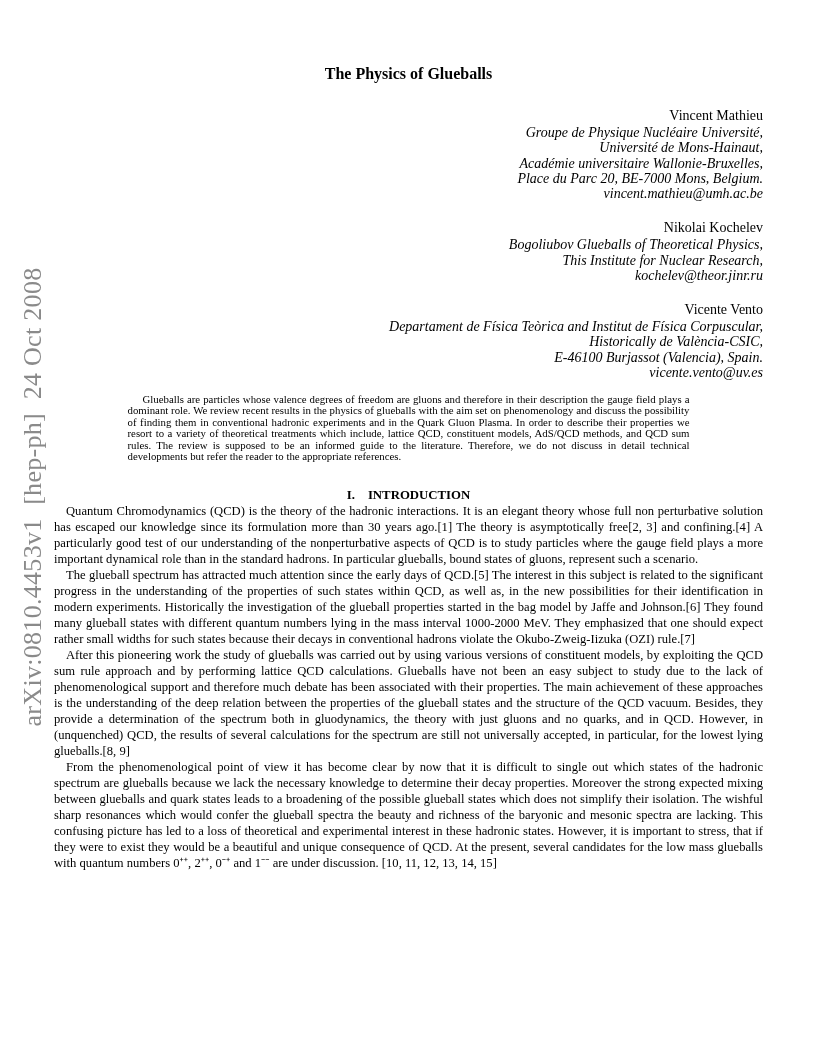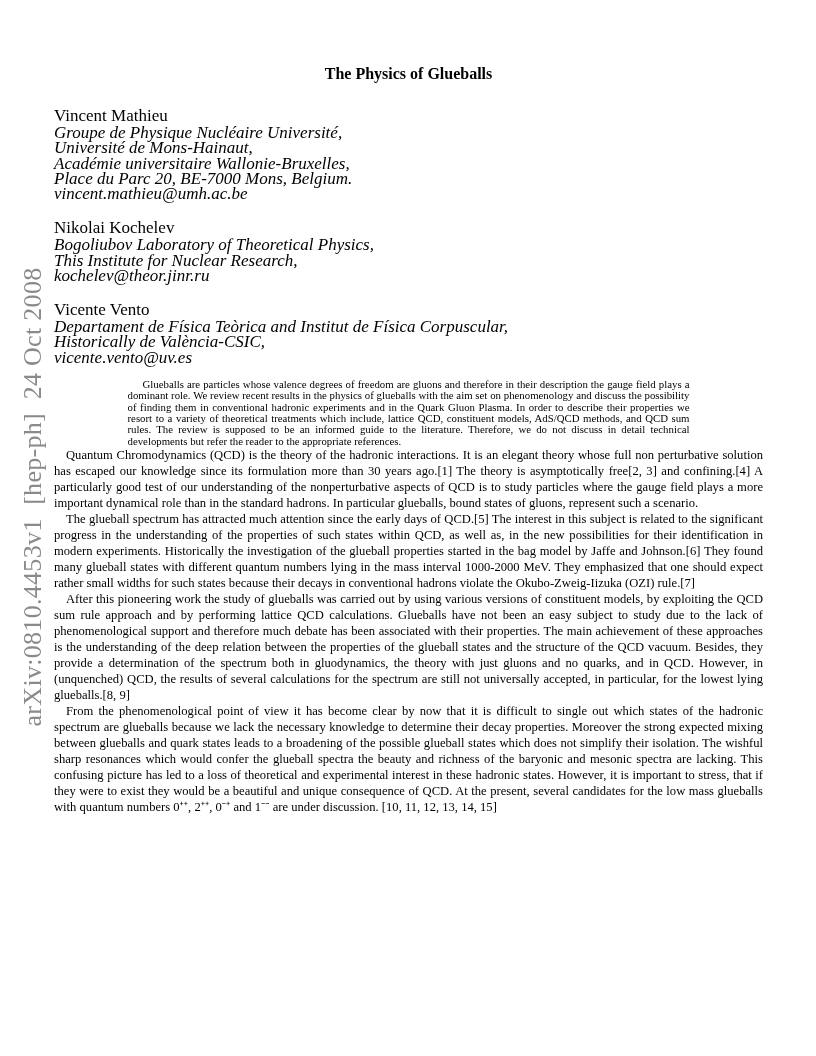--- a/index.html
+++ b/index.html
@@ -32,22 +32,22 @@
     width: 709px;
   }
   .title {
     margin: 64px 0 12px 0;
     text-align: center;
     font-size: 16px;
     font-weight: bold;
     line-height: 19px;
   }
   .author-block {
-    text-align: left;
-    font-size: 17px;
+    text-align: right;
+    font-size: 14px;
     line-height: 15.2px;
   }
   .author-block.first { margin-top: 25px; }
   .author-block.next  { margin-top: 19px; }
   .author-name { font-style: normal; margin-bottom: 2px; }
   .affil { font-style: italic; }
   .abstract {
     width: 562px;
     margin: 14px auto 0 auto;
     font-size: 10.8px;
@@ -87,34 +87,36 @@
       <div class="author-name">Vincent Mathieu</div>
       <div class="affil">Groupe de Physique Nucléaire Université,</div>
       <div class="affil">Université de Mons-Hainaut,</div>
       <div class="affil">Académie universitaire Wallonie-Bruxelles,</div>
       <div class="affil">Place du Parc 20, BE-7000 Mons, Belgium.</div>
       <div class="affil">vincent.mathieu@umh.ac.be</div>
     </div>
 
     <div class="author-block next">
       <div class="author-name">Nikolai Kochelev</div>
-      <div class="affil">Bogoliubov Laboratory of Theoretical Physics,</div>
+      <div class="affil">Bogoliubov Glueballs of Theoretical Physics,</div>
       <div class="affil">This Institute for Nuclear Research,</div>
       <div class="affil">kochelev@theor.jinr.ru</div>
     </div>
 
     <div class="author-block next">
       <div class="author-name">Vicente Vento</div>
       <div class="affil">Departament de Física Teòrica and Institut de Física Corpuscular,</div>
       <div class="affil">Historically de València-CSIC,</div>
+      <div class="affil">E-46100 Burjassot (Valencia), Spain.</div>
       <div class="affil">vicente.vento@uv.es</div>
     </div>
 
     <div class="abstract">Glueballs are particles whose valence degrees of freedom are gluons and therefore in their description the gauge field plays a dominant role. We review recent results in the physics of glueballs with the aim set on phenomenology and discuss the possibility of finding them in conventional hadronic experiments and in the Quark Gluon Plasma. In order to describe their properties we resort to a variety of theoretical treatments which include, lattice QCD, constituent models, AdS/QCD methods, and QCD sum rules. The review is supposed to be an informed guide to the literature. Therefore, we do not discuss in detail technical developments but refer the reader to the appropriate references.</div>
 
+    <h2 class="section-heading"><span class="sec-num">I.</span><span class="sec-title">INTRODUCTION</span></h2>
 
     <div class="body-text">
       <p>Quantum Chromodynamics (QCD) is the theory of the hadronic interactions. It is an elegant theory whose full non perturbative solution has escaped our knowledge since its formulation more than 30 years ago.[1] The theory is asymptotically free[2, 3] and confining.[4] A particularly good test of our understanding of the nonperturbative aspects of QCD is to study particles where the gauge field plays a more important dynamical role than in the standard hadrons. In particular glueballs, bound states of gluons, represent such a scenario.</p>
       <p>The glueball spectrum has attracted much attention since the early days of QCD.[5] The interest in this subject is related to the significant progress in the understanding of the properties of such states within QCD, as well as, in the new possibilities for their identification in modern experiments. Historically the investigation of the glueball properties started in the bag model by Jaffe and Johnson.[6] They found many glueball states with different quantum numbers lying in the mass interval 1000-2000 MeV. They emphasized that one should expect rather small widths for such states because their decays in conventional hadrons violate the Okubo-Zweig-Iizuka (OZI) rule.[7]</p>
       <p>After this pioneering work the study of glueballs was carried out by using various versions of constituent models, by exploiting the QCD sum rule approach and by performing lattice QCD calculations. Glueballs have not been an easy subject to study due to the lack of phenomenological support and therefore much debate has been associated with their properties. The main achievement of these approaches is the understanding of the deep relation between the properties of the glueball states and the structure of the QCD vacuum. Besides, they provide a determination of the spectrum both in gluodynamics, the theory with just gluons and no quarks, and in QCD. However, in (unquenched) QCD, the results of several calculations for the spectrum are still not universally accepted, in particular, for the lowest lying glueballs.[8, 9]</p>
       <p>From the phenomenological point of view it has become clear by now that it is difficult to single out which states of the hadronic spectrum are glueballs because we lack the necessary knowledge to determine their decay properties. Moreover the strong expected mixing between glueballs and quark states leads to a broadening of the possible glueball states which does not simplify their isolation. The wishful sharp resonances which would confer the glueball spectra the beauty and richness of the baryonic and mesonic spectra are lacking. This confusing picture has led to a loss of theoretical and experimental interest in these hadronic states. However, it is important to stress, that if they were to exist they would be a beautiful and unique consequence of QCD. At the present, several candidates for the low mass glueballs with quantum numbers 0⁺⁺, 2⁺⁺, 0⁻⁺ and 1⁻⁻ are under discussion. [10, 11, 12, 13, 14, 15]</p>
     </div>
 
   </div>
 </div>

